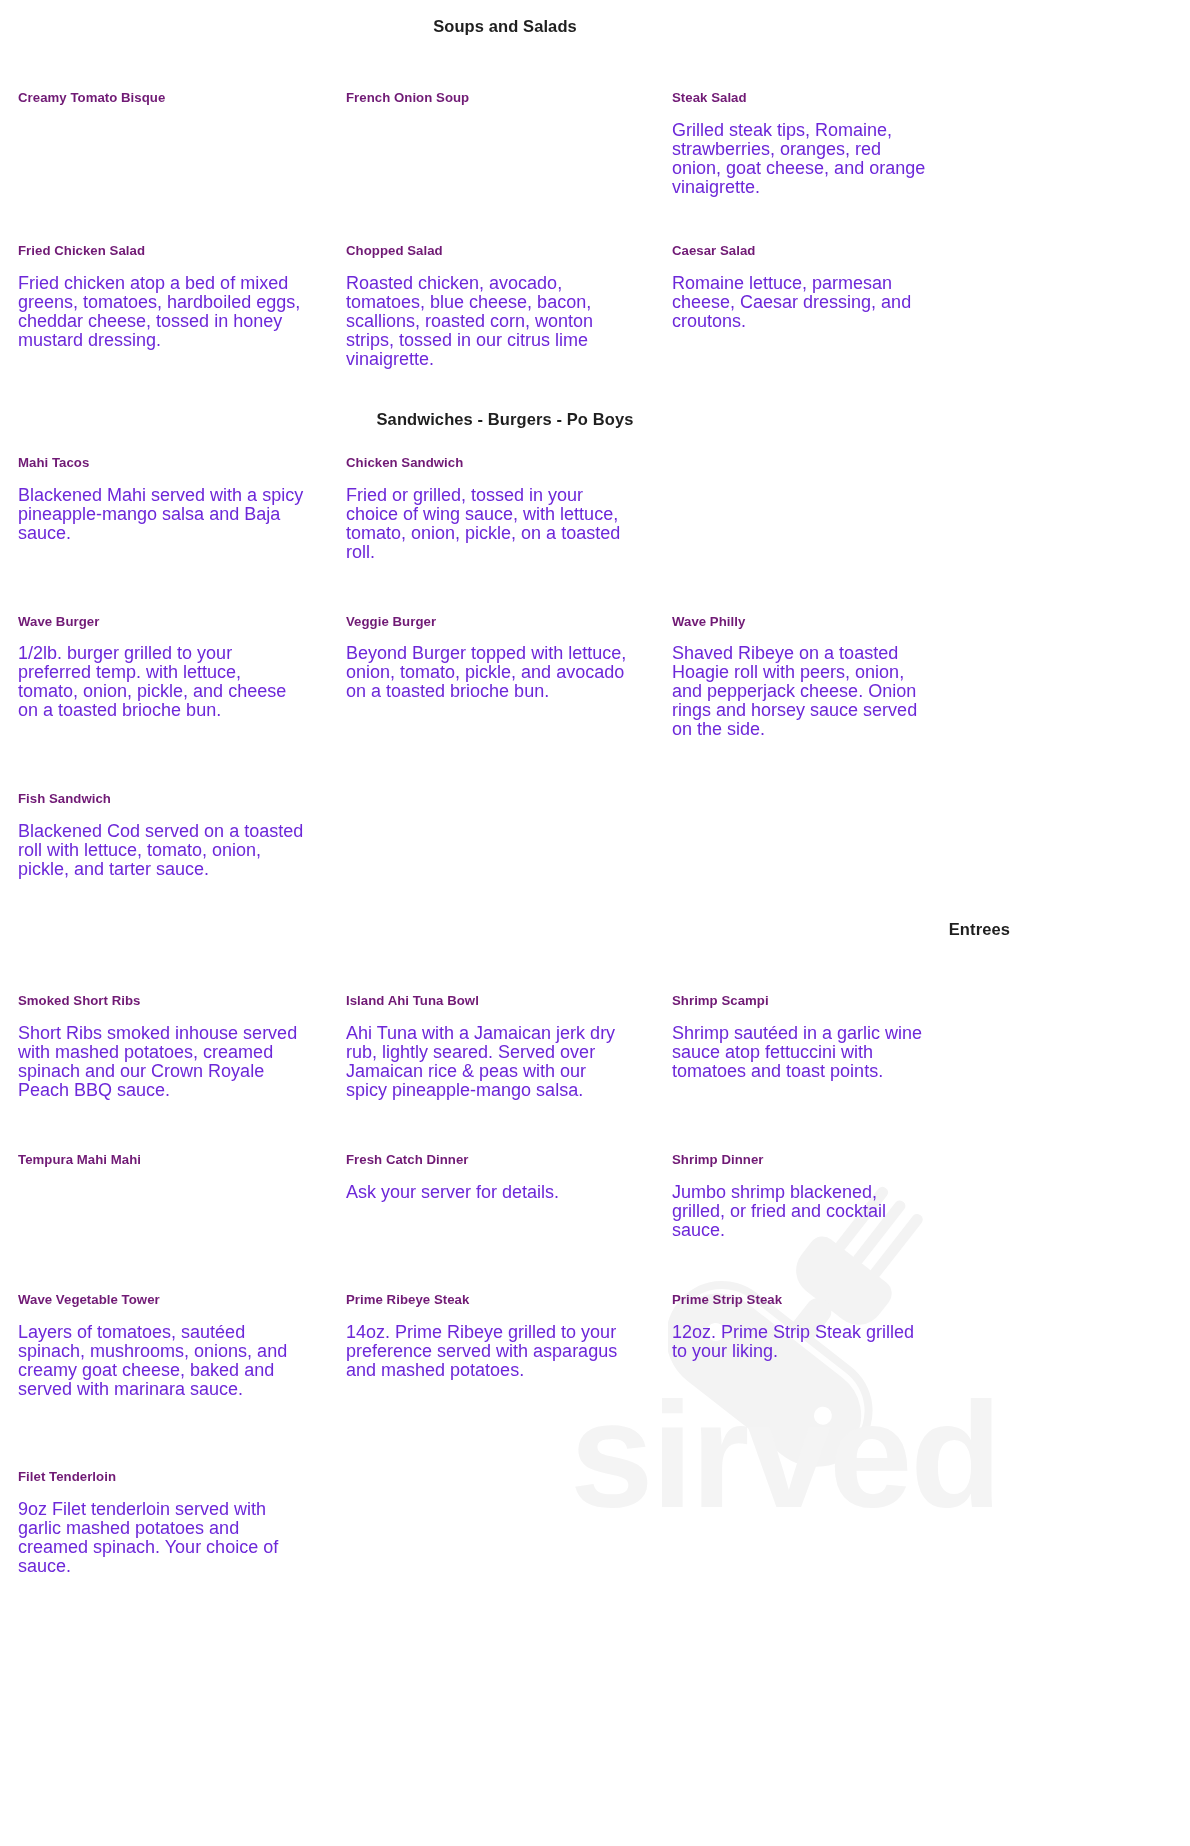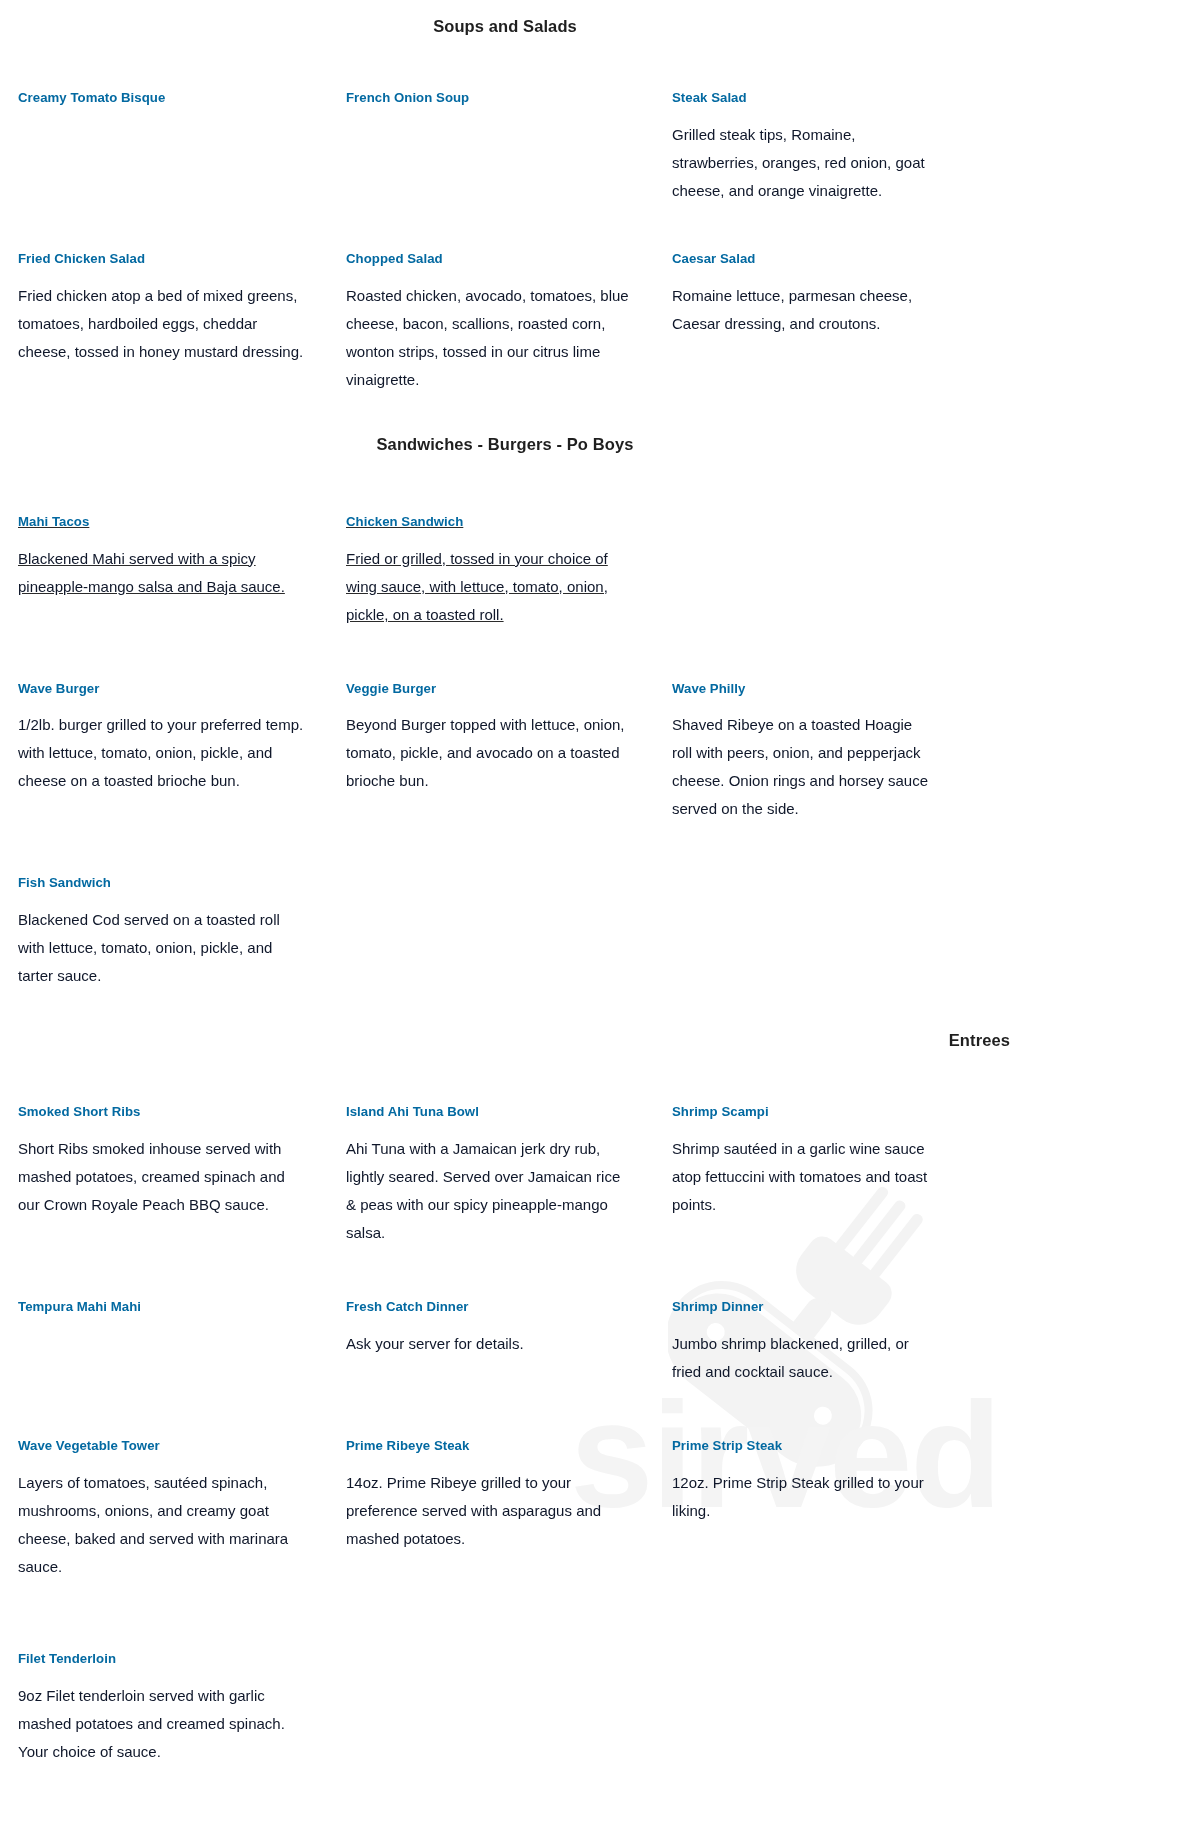--- a/index.html
+++ b/index.html
@@ -74,43 +74,43 @@
   }
 
   .item {
     padding-right: 42px;
     box-sizing: border-box;
   }
 
   .item-name {
     font-size: 13.2px;
     font-weight: 700;
-    color: #0369a1;
+    color: #701a75;
     letter-spacing: 0.05px;
     margin: 0 0 15px 0;
     line-height: 1.2;
   }
 
   .item-desc {
-    font-size: 15px;
+    font-size: 18px;
     font-weight: 400;
-    color: #0f172a;
-    line-height: 28px;
+    color: #6d28d9;
+    line-height: 19px;
     margin: 0;
   }
 
   .item-desc:empty { display: none; }
 
   
   .sec-soups .section-title { margin: 17px 0 0 0; }
   .sec-soups .row1 { margin-top: 54px; }
   .sec-soups .row2 { margin-top: 46px; }
 
   .sec-sandwiches .section-title { margin: 41px 0 0 0; }
-  .sec-sandwiches .row1 { margin-top: 60px; text-decoration: underline; }
+  .sec-sandwiches .row1 { margin-top: 26px; }
   .sec-sandwiches .row2 { margin-top: 52px; }
   .sec-sandwiches .row3 { margin-top: 52px; gap: 32px; }
 
   .sec-entrees .section-title { margin: 41px 0 0 0; text-align: right; }
   .sec-entrees .row1 { margin-top: 54px; }
   .sec-entrees .row2 { margin-top: 52px; }
   .sec-entrees .row3 { margin-top: 52px; }
   .sec-entrees .row4 { margin-top: 70px; }
 </style>
 </head>

